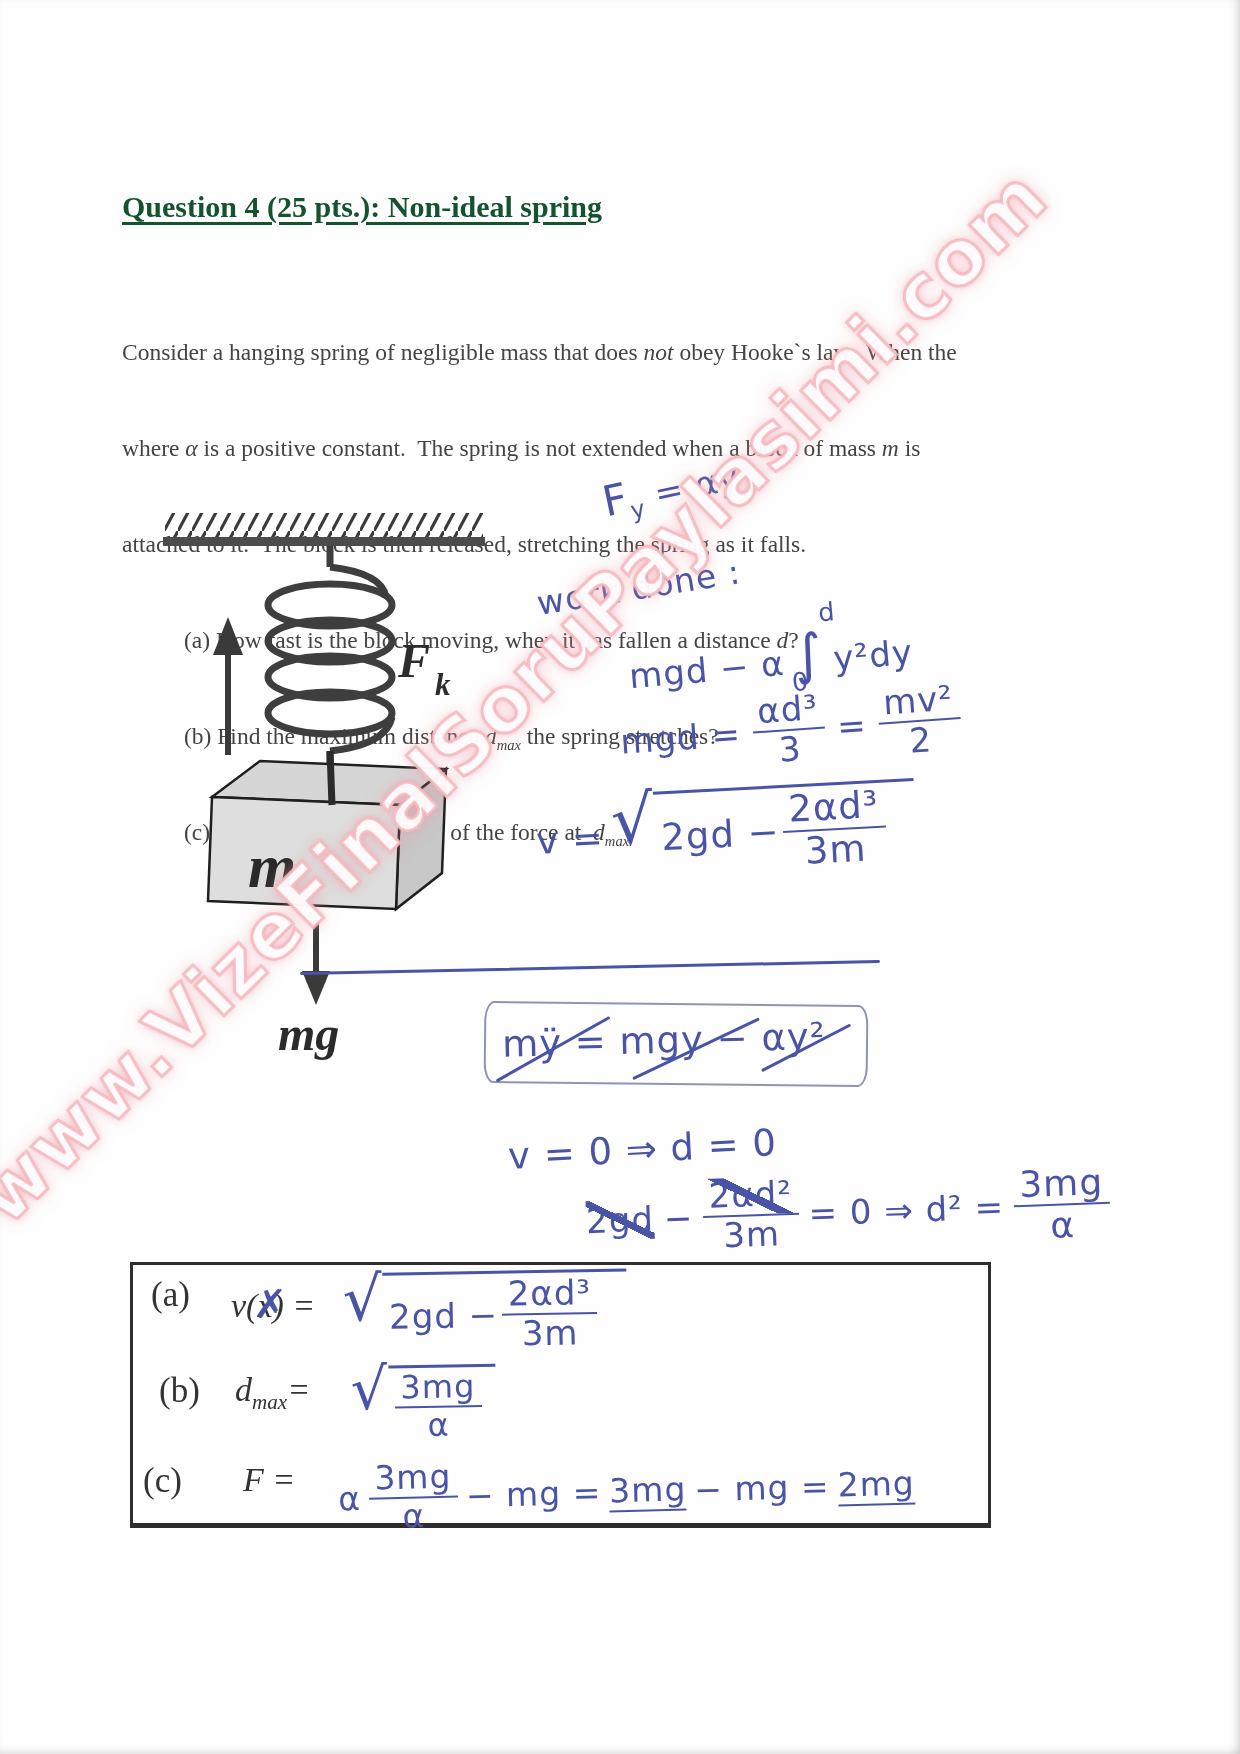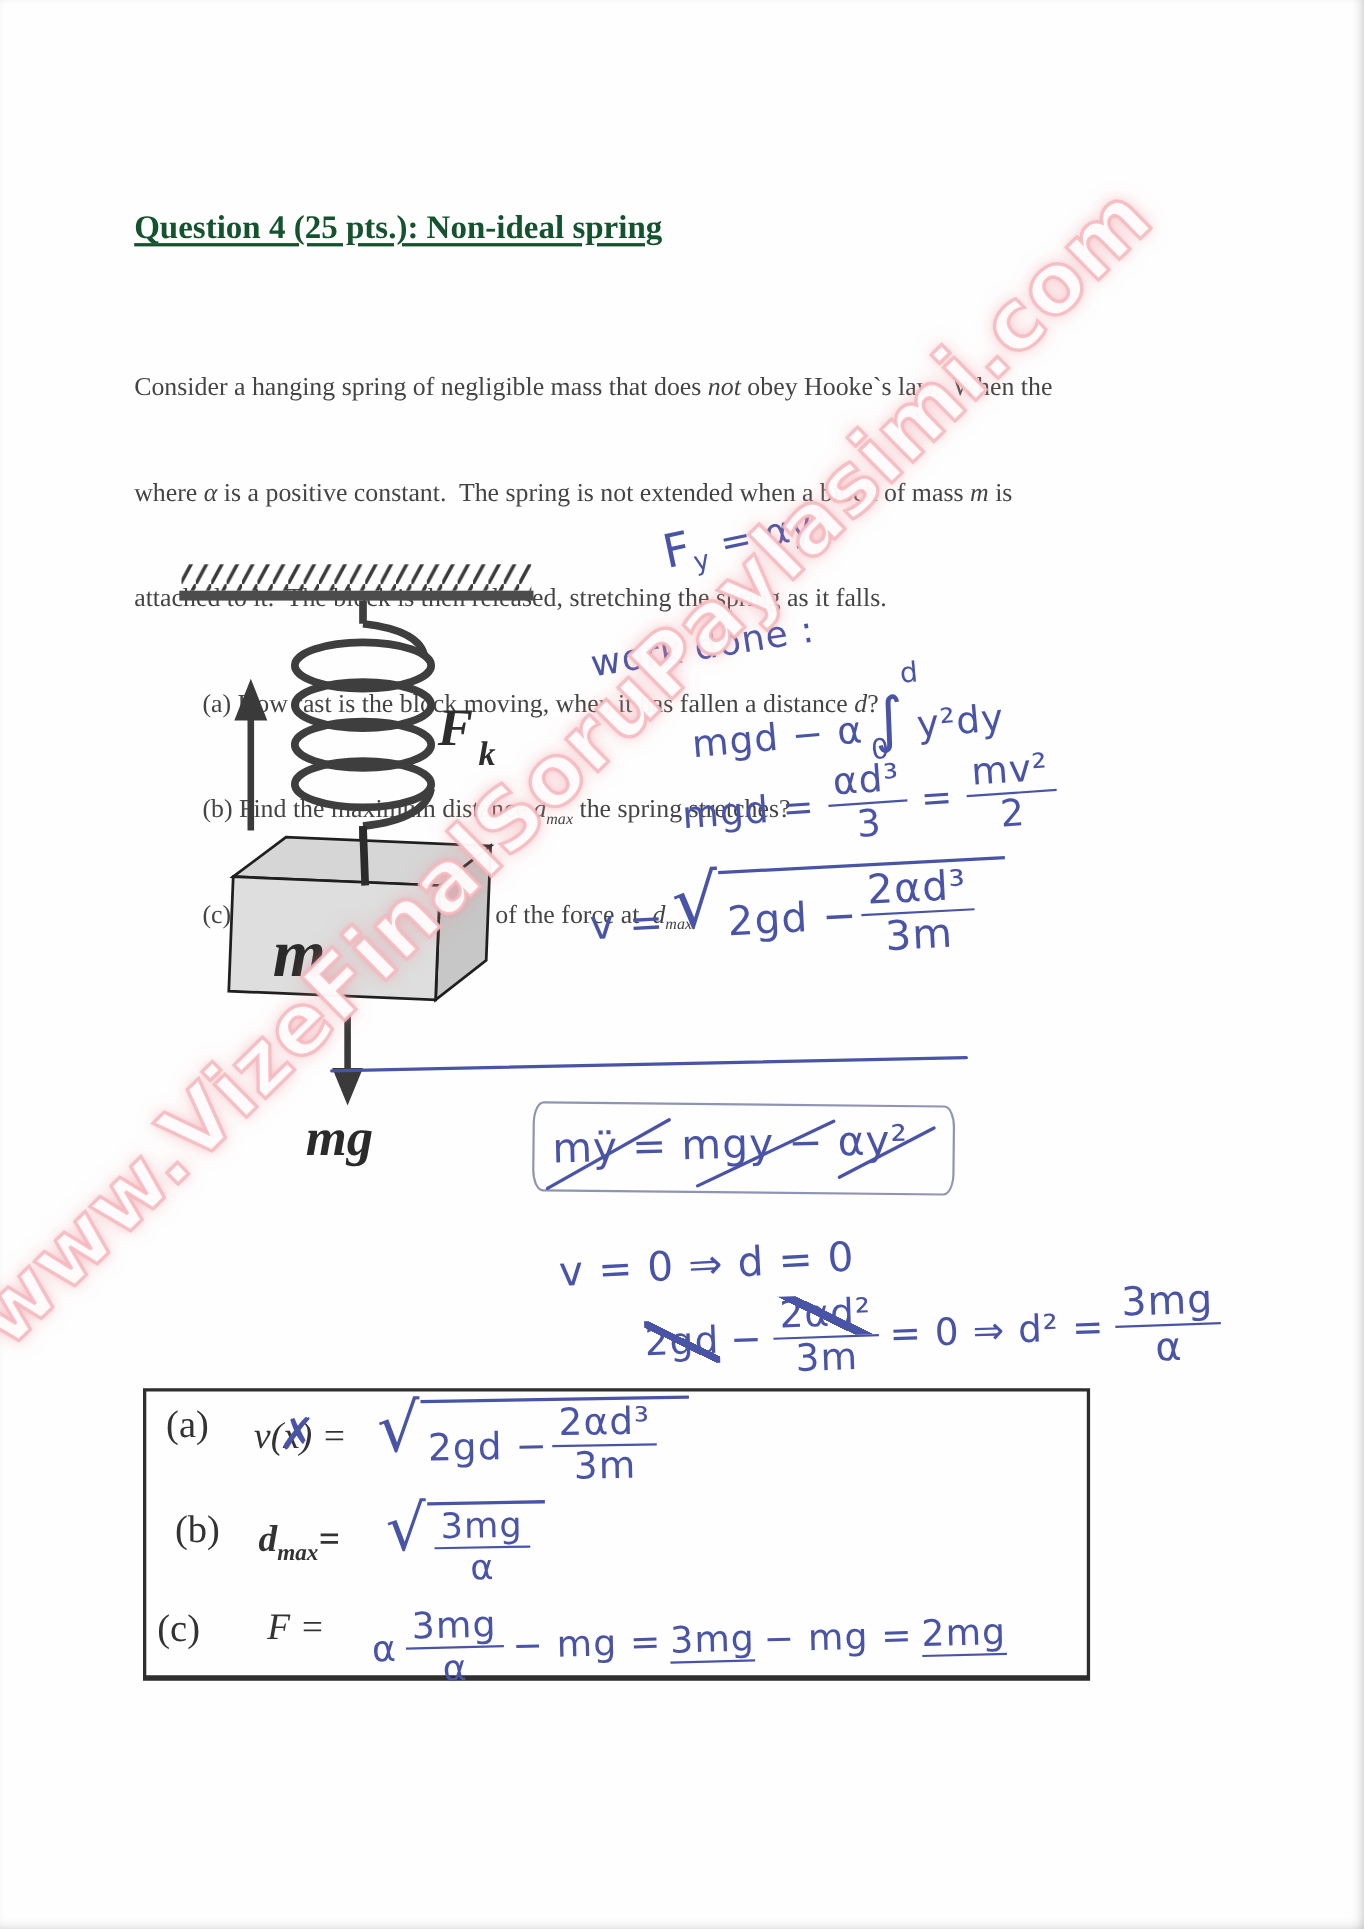--- a/index.html
+++ b/index.html
@@ -210,21 +210,21 @@
                 <span class="num">2αd³</span>
                 <span class="den">3m</span>
               </span>
             </span>
           </span>
       </span>
     </div>
 
     <div class="ansrow" style="top:100px;">
       <span class="plabel" style="left:26px; top:6px;">(b)</span>
-      <span class="plhs" style="left:102px; top:16px;font-weight:bold;"><span>d</span><sub>max</sub><span>=</span></span>
+      <span class="plhs" style="left:102px; top:6px;"><span>d</span><sub>max</sub><span>=</span></span>
       <span class="hw" style="left:218px; top:0; font-size:32px; display:inline-flex; align-items:center; transform:rotate(-1deg);">
         <span class="sqrt">
             <span class="rad">√</span>
             <span class="sbody" style="padding-right:14px;">
               <span class="frac">
                 <span class="num">3mg</span>
                 <span class="den">α</span>
               </span>
             </span>
           </span>

